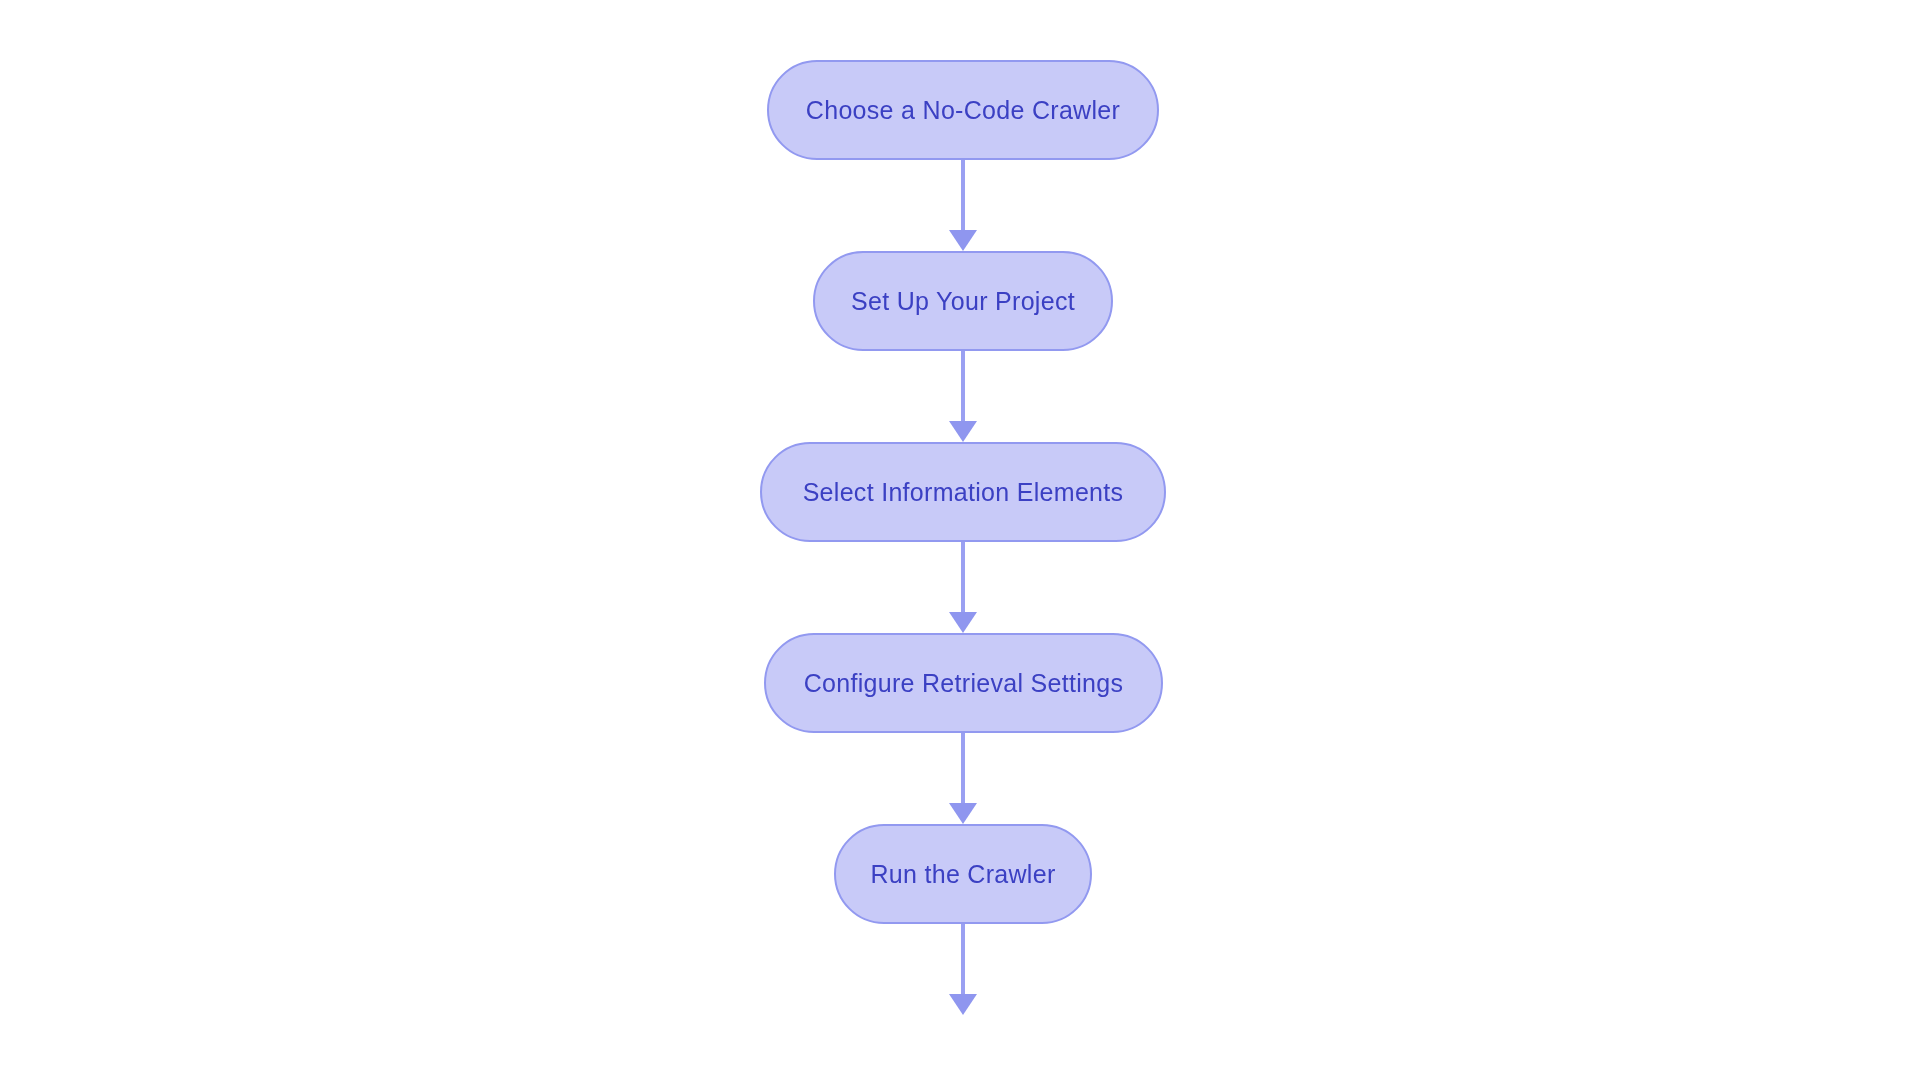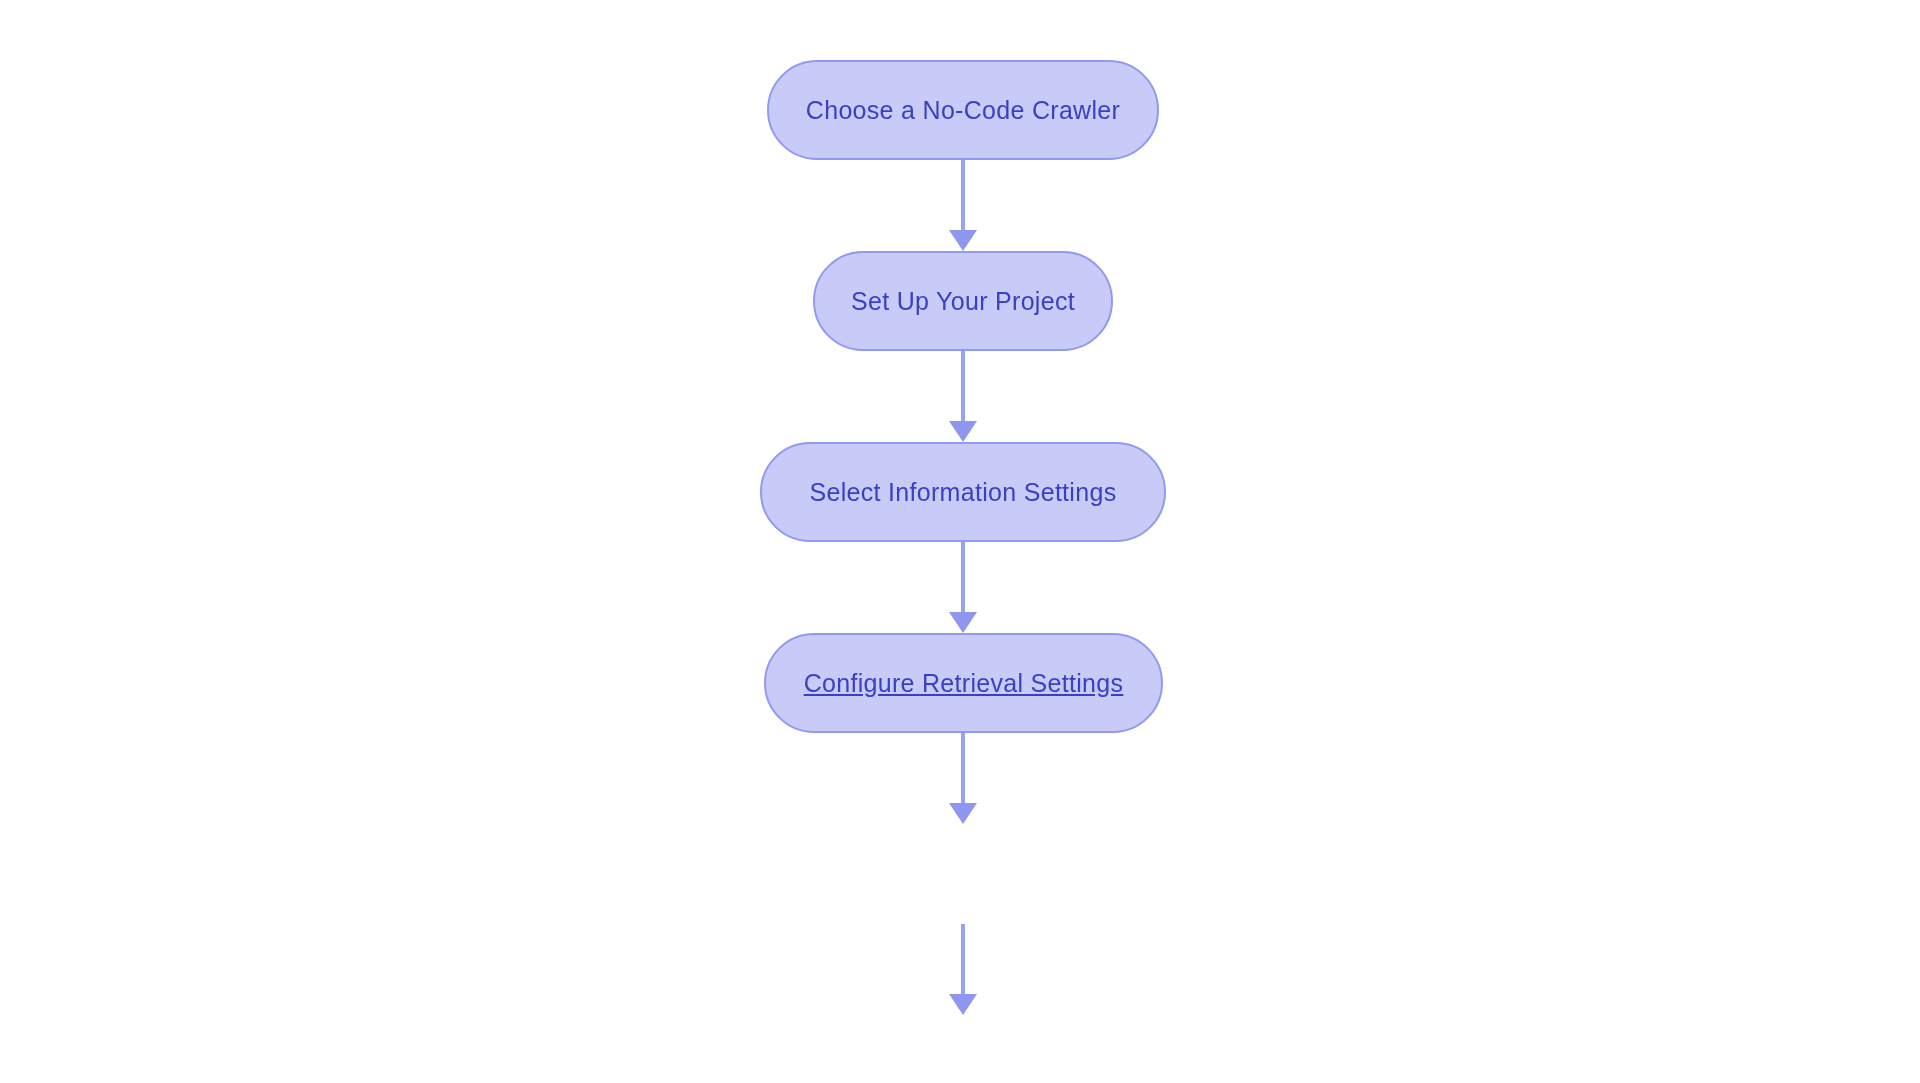--- a/index.html
+++ b/index.html
@@ -28,21 +28,21 @@
     justify-content: center;
     color: var(--node-text, #3b40c3);
     font-size: 25px;
     letter-spacing: 0.3px;
     white-space: nowrap;
   }
   
   .node-1 { top: 14px;  left: 767px; width: 392px; }
   .node-2 { top: 205px; left: 813px; width: 300px; text-align: center; }
   .node-3 { top: 396px; left: 760px; width: 406px; }
-  .node-4 { top: 587px; left: 764px; width: 399px; text-decoration: underline; }
+  .node-4 { top: 587px; left: 764px; width: 399px; }
   .node-5 { top: 778px; left: 834px; width: 258px; }
   .node-6 { top: 969px; left: 803px; width: 320px; }
 
   .arrow {
     position: absolute;
     left: 948px;            
     width: 30px;
     height: 91px;
     pointer-events: none;
   }
@@ -88,37 +88,40 @@
   <div class="node node-2">
     <span>Set Up Your Project</span>
   </div>
 
   <div class="arrow arrow-2">
     <span class="line"></span>
     <span class="head"></span>
   </div>
 
   <div class="node node-3">
-    <span>Select Information Settings</span>
+    <span>Select Information Elements</span>
   </div>
 
   <div class="arrow arrow-3">
     <span class="line"></span>
     <span class="head"></span>
   </div>
 
   <div class="node node-4">
     <span>Configure Retrieval Settings</span>
   </div>
 
   <div class="arrow arrow-4">
     <span class="line"></span>
     <span class="head"></span>
   </div>
 
+  <div class="node node-5">
+    <span>Run the Crawler</span>
+  </div>
 
   <div class="arrow arrow-5">
     <span class="line"></span>
     <span class="head"></span>
   </div>
 
 
 </div>
 
 </body></html>

